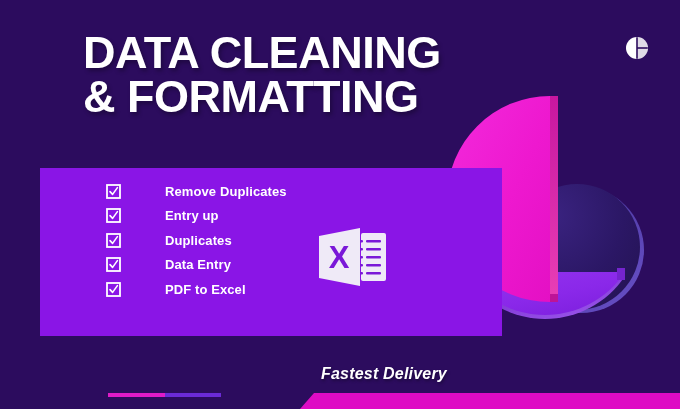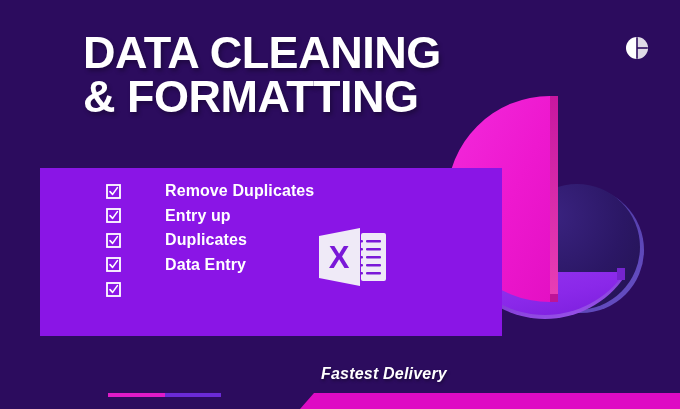--- a/index.html
+++ b/index.html
@@ -69,21 +69,21 @@
   }
   .cbox{
     width:15px; height:15px;
     flex:0 0 15px;
     margin-right:11px;
     position:relative;
   }
   .cbox svg{ display:block; width:15px; height:15px; }
   .feature-label{
     color:#FFFFFF;
-    font-size:16px;
+    font-size:13px;
     font-weight:bold;
     letter-spacing:0.1px;
     white-space:nowrap;
     padding-left:33px;
   }
 
   
   .excel-icon{
     position:absolute;
     left:315px; top:226px;
@@ -243,20 +243,21 @@
         <span class="feature-label">Data Entry</span>
       </li>
 
       <li class="feature">
         <span class="cbox">
           <svg viewBox="0 0 15 15" xmlns="http://www.w3.org/2000/svg">
             <rect x="1" y="1" width="13" height="13" fill="none" stroke="#FFFFFF" stroke-width="1.8"></rect>
             <polyline points="4,7.6 6.6,10.4 11.4,3.6" fill="none" stroke="#FFFFFF" stroke-width="1.6" stroke-linecap="round" stroke-linejoin="round"></polyline>
           </svg>
         </span>
+        <span class="feature-label">PDF to Excel</span>
       </li>
 
     </ul>
   </div>
 
   <div class="excel-icon">
     <svg viewBox="0 0 75 62" xmlns="http://www.w3.org/2000/svg">
 
       <rect x="46" y="7" width="25" height="48" rx="2" fill="#EFEAF7"></rect>
       <g fill="#7A18D8">

